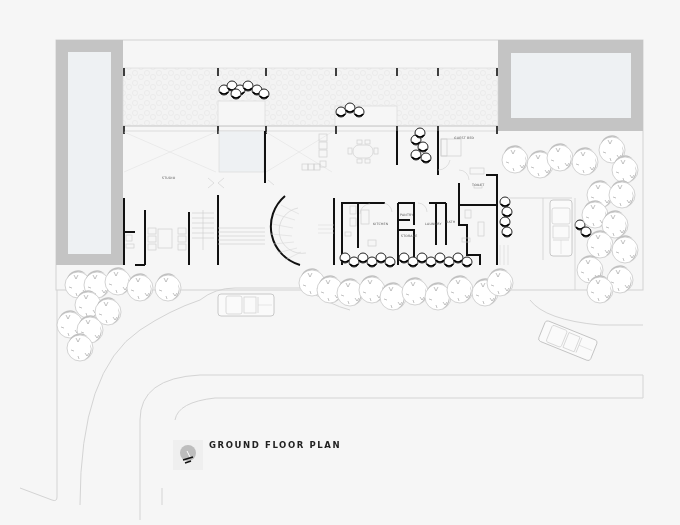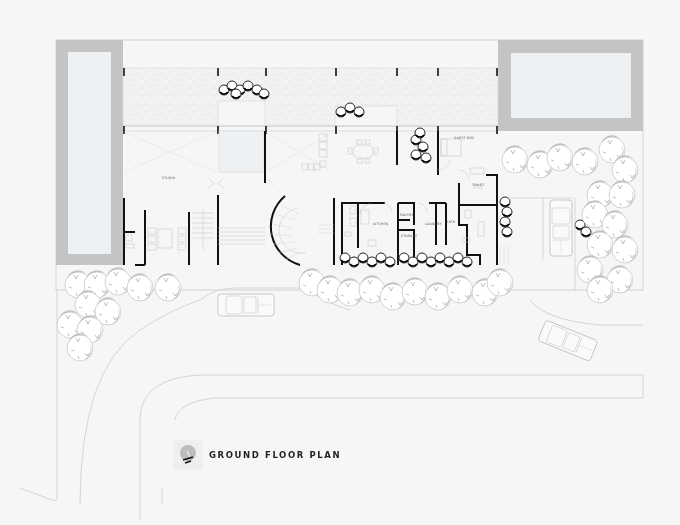--- a/index.html
+++ b/index.html
@@ -1,18 +1,18 @@
 <!DOCTYPE html>
 <html><head>
 <meta charset="utf-8">
 <style>
   html, body { margin:0; padding:0; background:#f6f6f6; }
   body { width:680px; height:525px; overflow:hidden; position:relative; font-family:"Liberation Sans", sans-serif; }
   #plan { position:absolute; left:0; top:0; width:680px; height:525px; }
-  .title-block { position:absolute; left:173px; top:440px; display:flex; align-items:center; gap:6px; }
+  .title-block { position:absolute; left:173px; top:440px; display:flex; align-items:flex-start; gap:6px; }
   .north-badge { width:30px; height:30px; background:#efefef; display:flex; align-items:center; justify-content:center; }
   .title-text { font-family:"DejaVu Sans", sans-serif; font-size:8.5px; font-weight:bold; letter-spacing:1.6px; color:#222; }
   .room-label { position:absolute; font-family:"DejaVu Sans", sans-serif; font-size:3.2px; letter-spacing:0.2px; color:#555; white-space:nowrap; }
 </style>
 </head>
 <body>
 
 <svg id="plan" viewBox="0 0 680 525" xmlns="http://www.w3.org/2000/svg">
   <defs>
     <pattern id="hatch" width="12" height="10" patternUnits="userSpaceOnUse">

